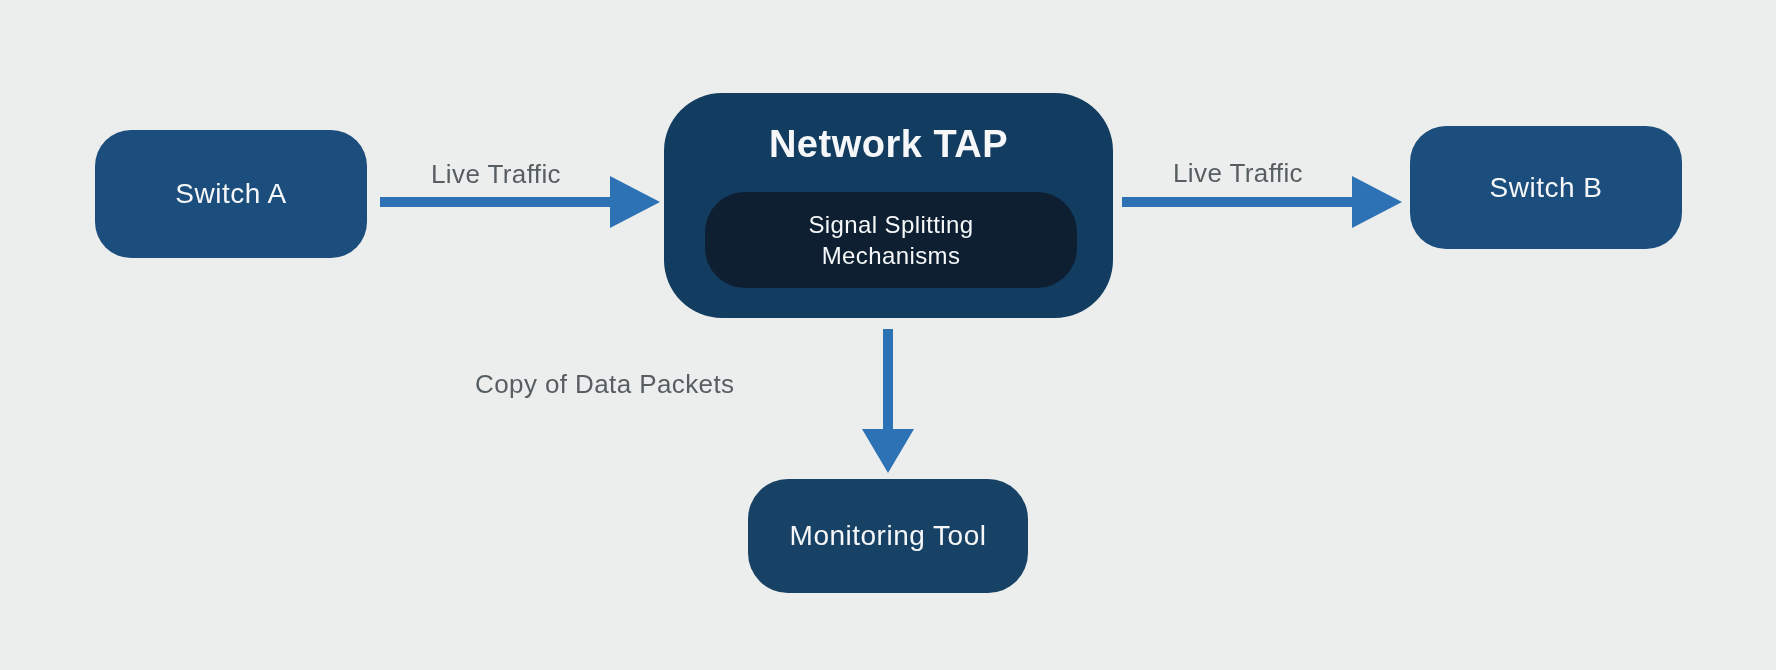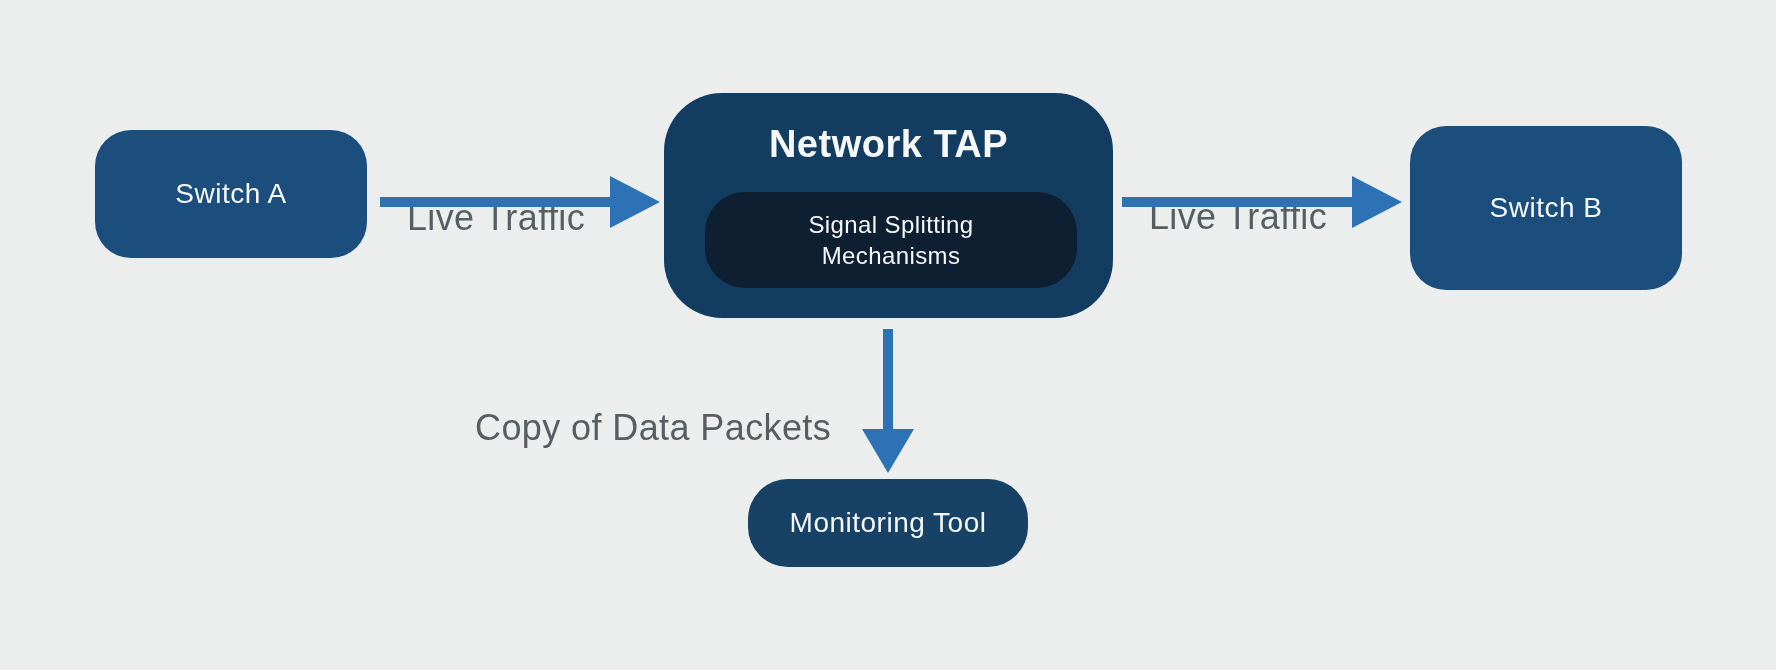--- a/index.html
+++ b/index.html
@@ -26,21 +26,21 @@
     font-size: 28px;
     letter-spacing: 0.5px;
     font-weight: 400;
   }
   #switch-a {
     left: 95px; top: 130px; width: 272px; height: 128px;
     background: var(--switch_fill, #1c4e7d);
     border-radius: 36px;
   }
   #switch-b {
-    left: 1410px; top: 126px; width: 272px; height: 164px;
+    left: 1410px; top: 126px; width: 272px; height: 123px;
     background: var(--switch_fill, #1c4e7d);
     border-radius: 36px;
   }
   #network-tap {
     left: 664px; top: 93px; width: 449px; height: 225px;
     background: var(--tap_fill, #133d60);
     border-radius: 58px;
     flex-direction: column;
     justify-content: flex-start;
   }
@@ -62,21 +62,21 @@
     justify-content: center;
     text-align: center;
   }
   .inner-line {
     display: block;
     font-size: 24px;
     line-height: 31px;
     letter-spacing: 0.4px;
   }
   #monitoring-tool {
-    left: 748px; top: 479px; width: 280px; height: 88px;
+    left: 748px; top: 479px; width: 280px; height: 114px;
     background: var(--monitor_fill, #174165);
     border-radius: 40px;
     align-items: center;
   }
   .edge { display: contents; }
   .shaft {
     position: absolute;
     background: var(--arrow_blue, #2c72b4);
   }
   .head {
@@ -89,25 +89,24 @@
     border-left: 50px solid var(--arrow_blue, #2c72b4);
   }
   .head-down {
     border-left: 26px solid transparent;
     border-right: 26px solid transparent;
     border-top: 44px solid var(--arrow_blue, #2c72b4);
   }
   .edge-label {
     position: absolute;
     color: var(--label_gray, #575e62);
-    font-size: 36px;
+    font-size: 26px;
     letter-spacing: 0.4px;
     line-height: 30px;
     white-space: nowrap;
-    margin-top: 44px;
   }
   #label-live-left  { left: 380px; top: 159px; width: 232px; text-align: center; }
   #label-live-right { left: 1122px; top: 158px; width: 232px; text-align: center; }
   #label-copy       { left: 475px; top: 369px; width: 400px; text-align: left; }
 
   #shaft-a-to-tap { left: 380px; top: 197px; width: 230px; height: 10px; }
   #head-a-to-tap  { left: 610px; top: 176px; }
 
   #shaft-tap-to-b { left: 1122px; top: 197px; width: 230px; height: 10px; }
   #head-tap-to-b  { left: 1352px; top: 176px; }

